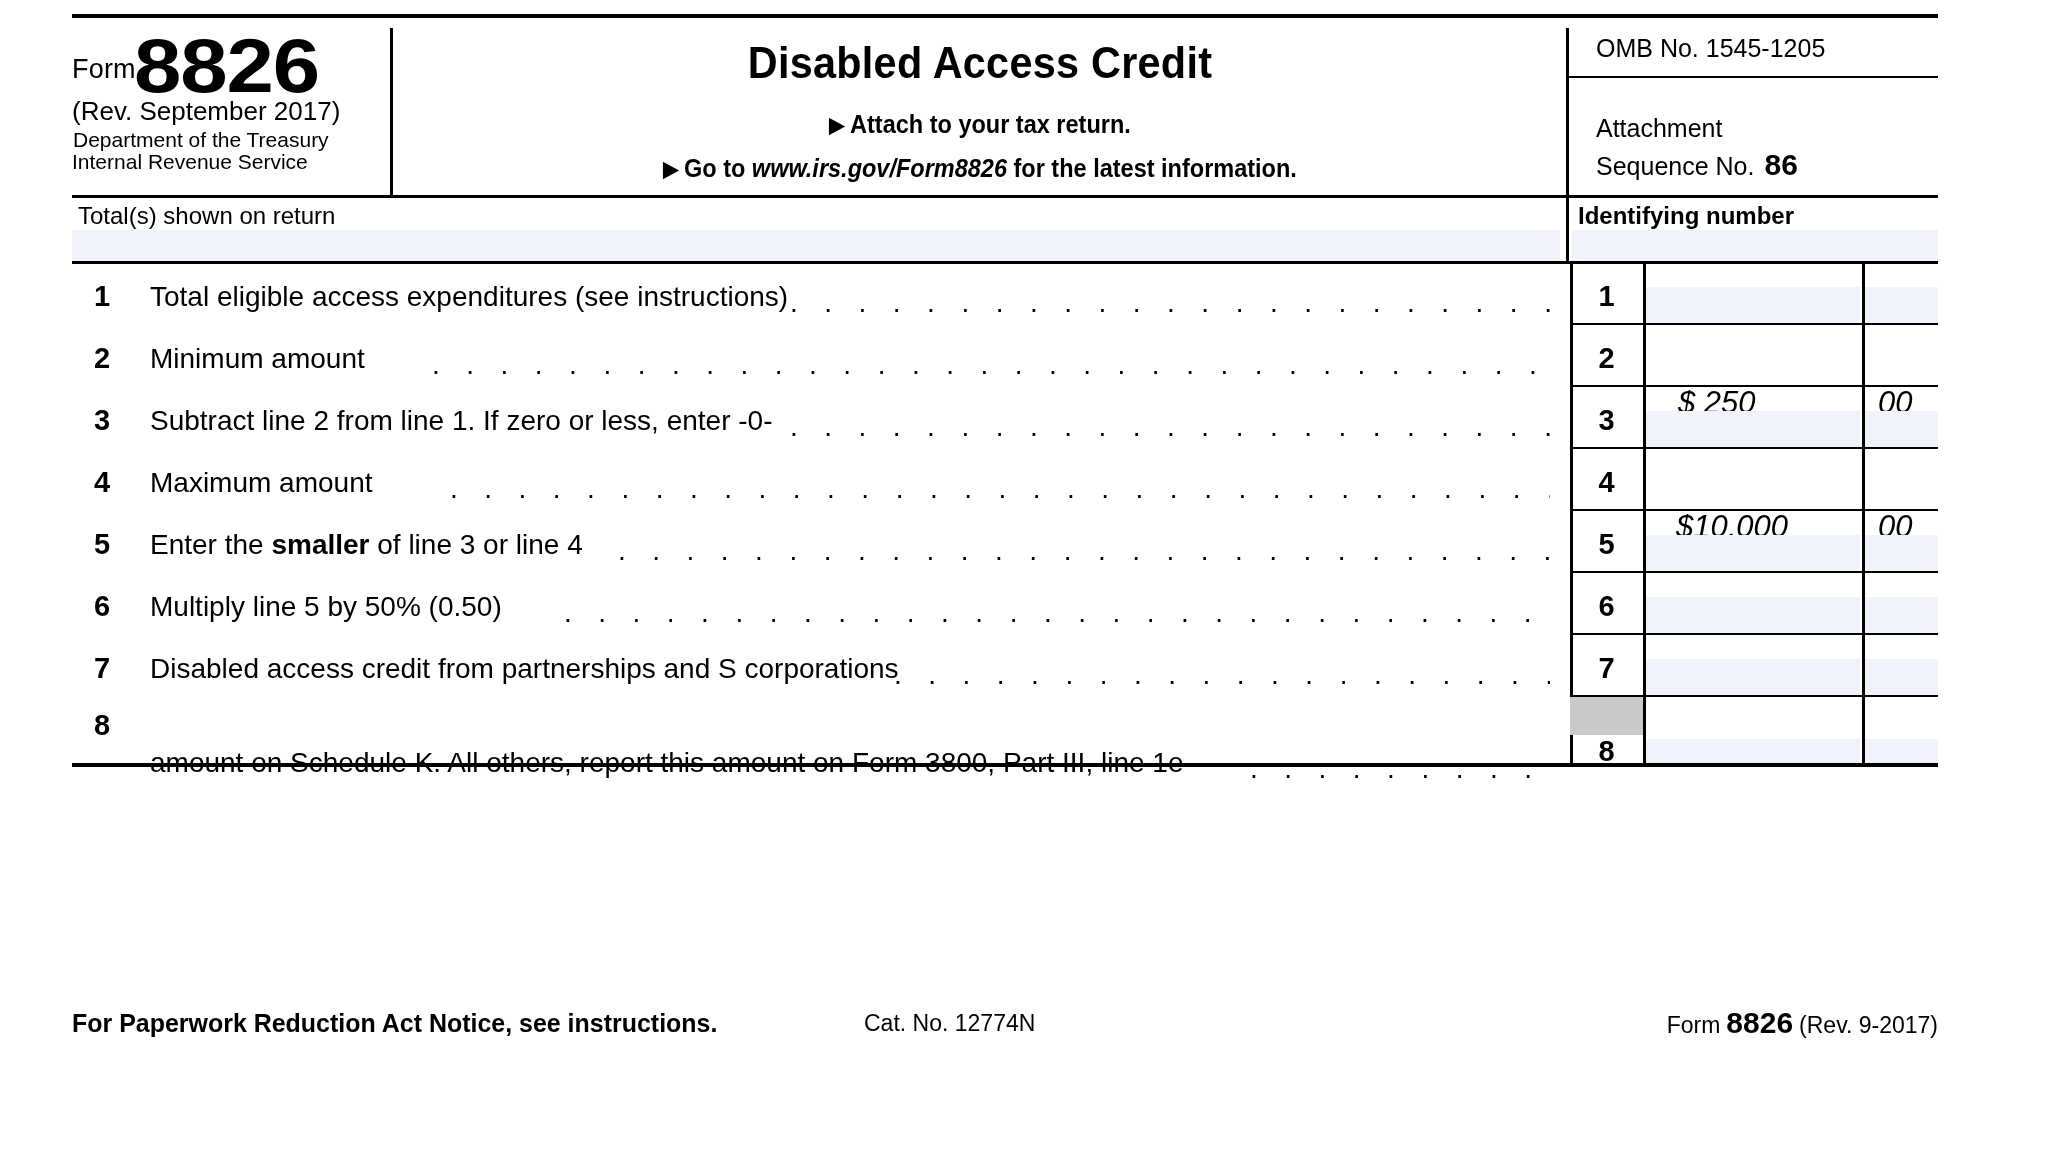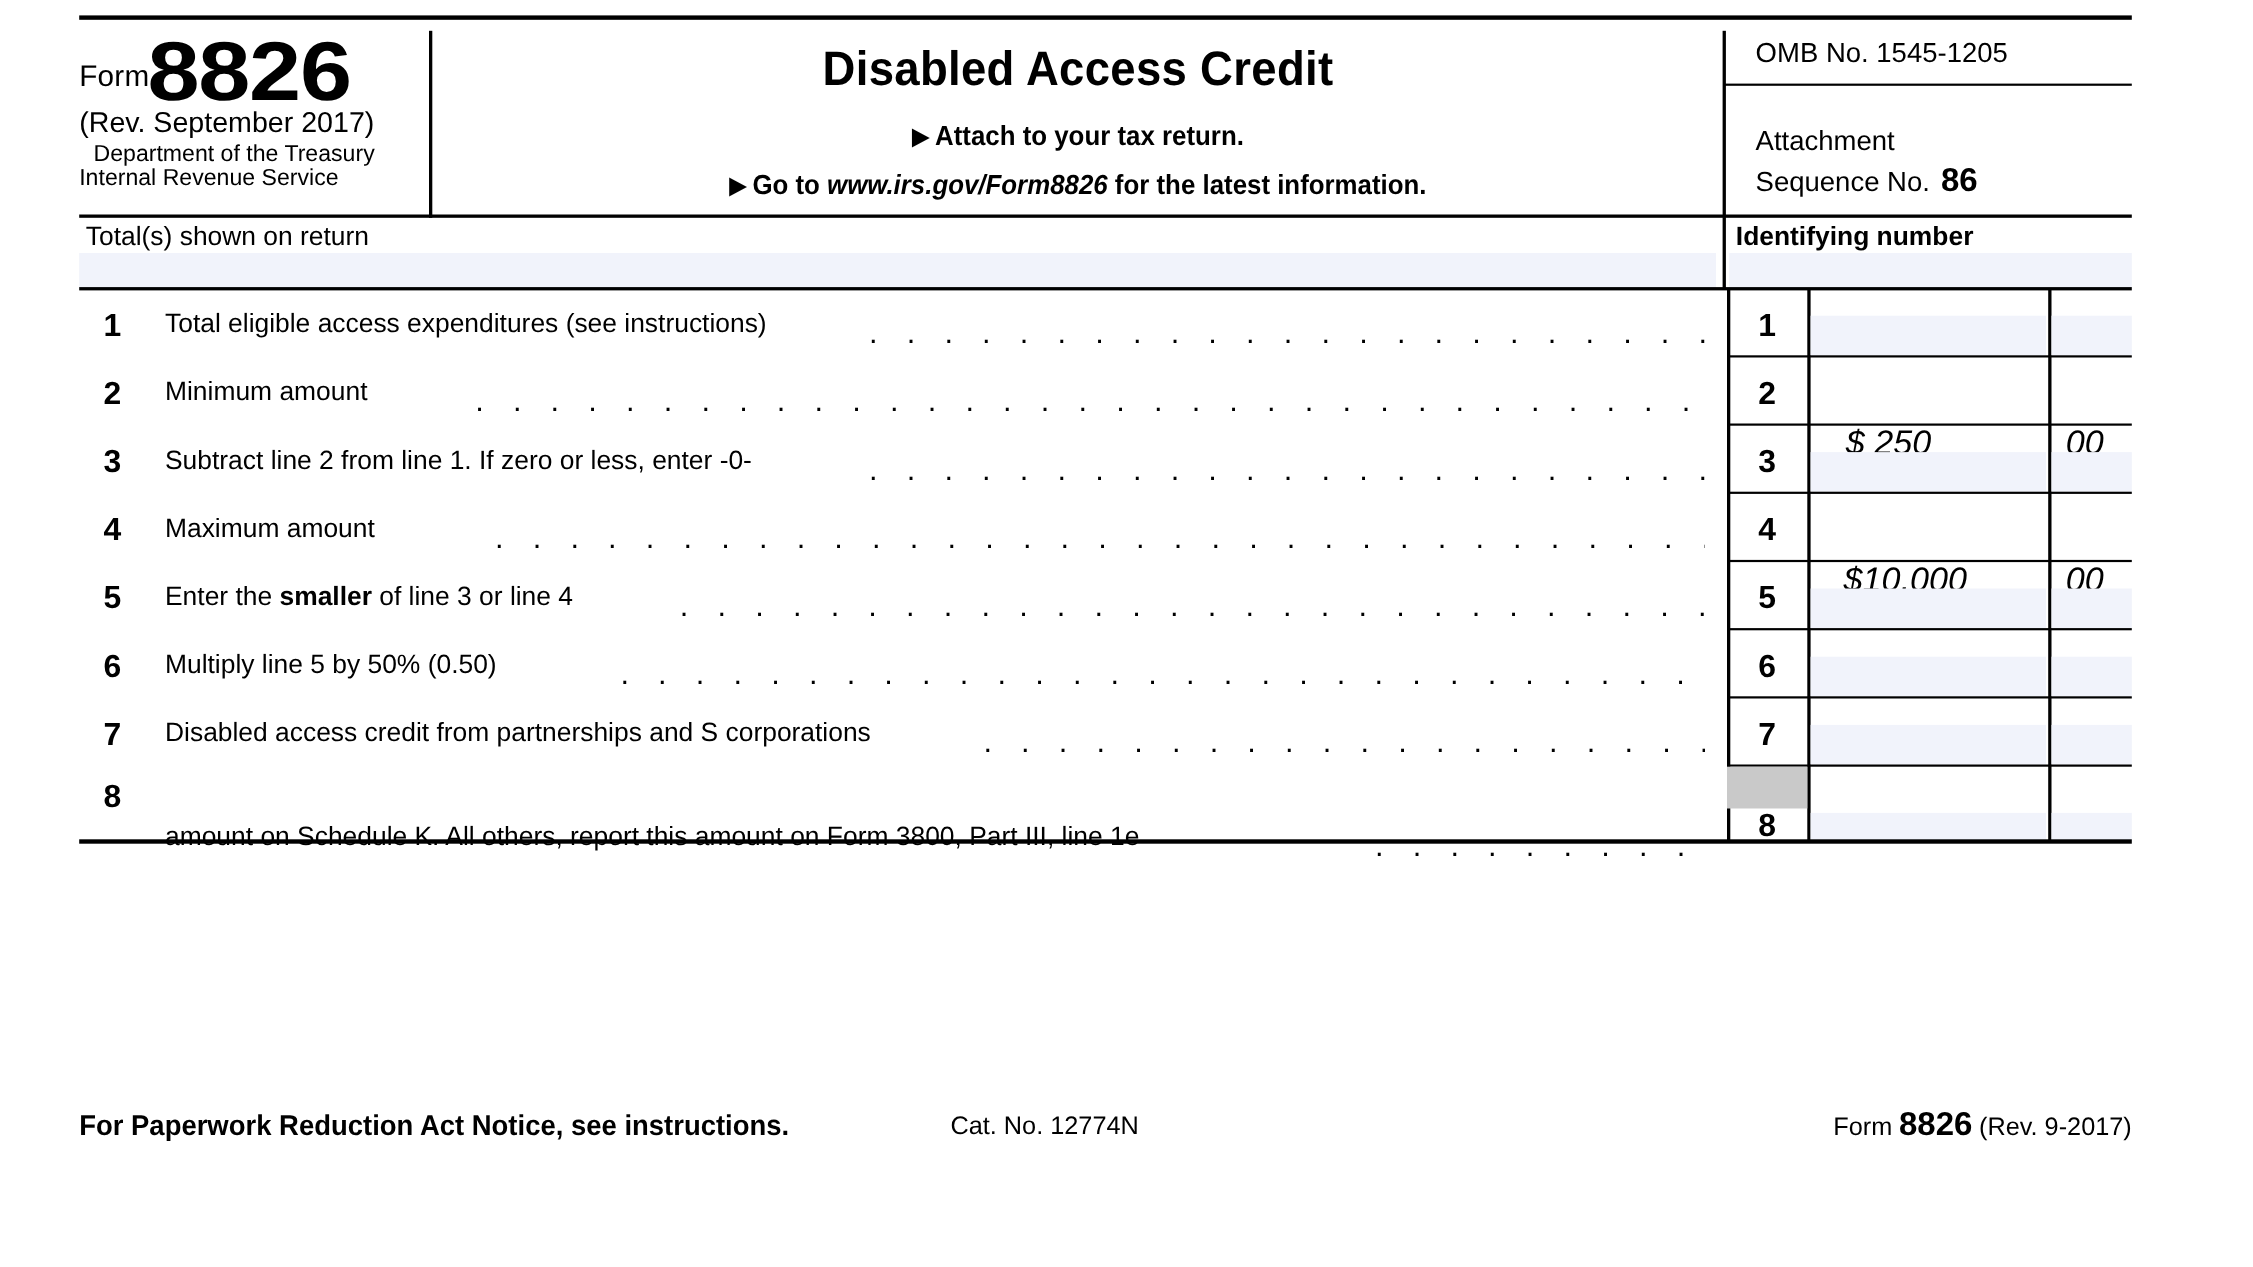--- a/index.html
+++ b/index.html
@@ -33,21 +33,21 @@
     position:absolute;left:62px;top:8px;
     font-family:"Liberation Sans",sans-serif;
     font-weight:bold;font-size:76px;
     letter-spacing:-1px;
     transform:scaleX(1.12);transform-origin:left top;
   }
   .rev-line{
     position:absolute;left:0;top:82px;
     font-size:26px;
   }
-  .dept1{position:absolute;left:13px;top:114px;font-size:21px;}
+  .dept1{position:absolute;left:1px;top:114px;font-size:21px;}
   .dept2{position:absolute;left:0;top:136px;font-size:21px;}
 
   #hdr-mid{position:absolute;left:320px;top:0;width:1176px;height:184px;text-align:center;}
   .big-title{
     position:absolute;left:0;top:24px;width:100%;
     font-weight:bold;font-size:44px;
     letter-spacing:.3px;
     transform:scaleX(.94);
   }
   .attach-line{
@@ -79,21 +79,21 @@
   
   #body{position:absolute;left:0;top:249px;width:100%;height:502px;}
 
   .row{position:absolute;left:0;width:100%;}
   .lineno{
     position:absolute;left:22px;
     font-weight:bold;font-size:29px;
   }
   .desc{
     position:absolute;left:78px;
-    font-size:24px;white-space:nowrap;text-align:right;
+    font-size:28px;white-space:nowrap;text-align:right;
   }
   .desc b{font-weight:bold;}
 
   
   .dots{
     position:absolute;height:28px;overflow:hidden;
     font-size:28px;letter-spacing:26.5px;
     color:#000;white-space:nowrap;
   }
 

